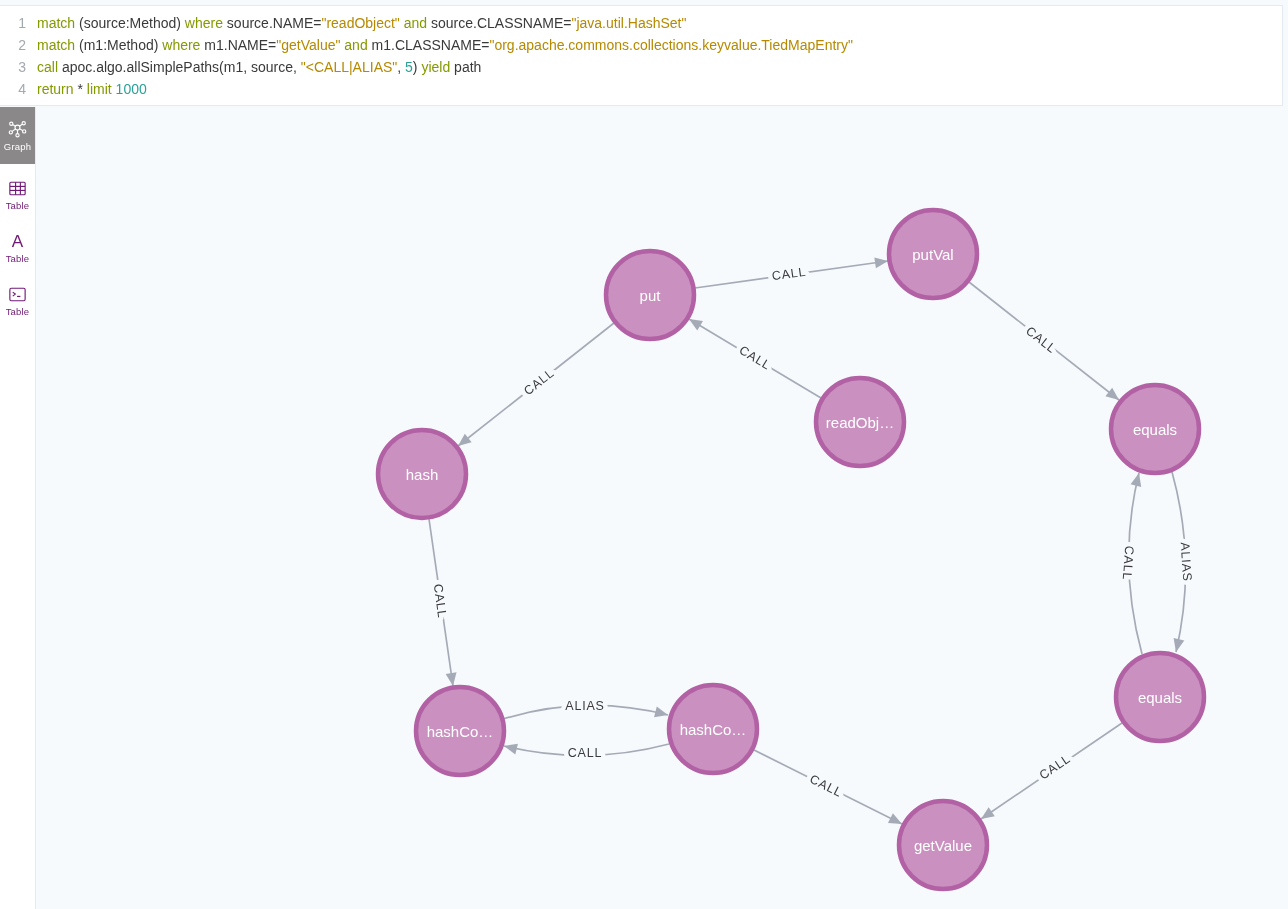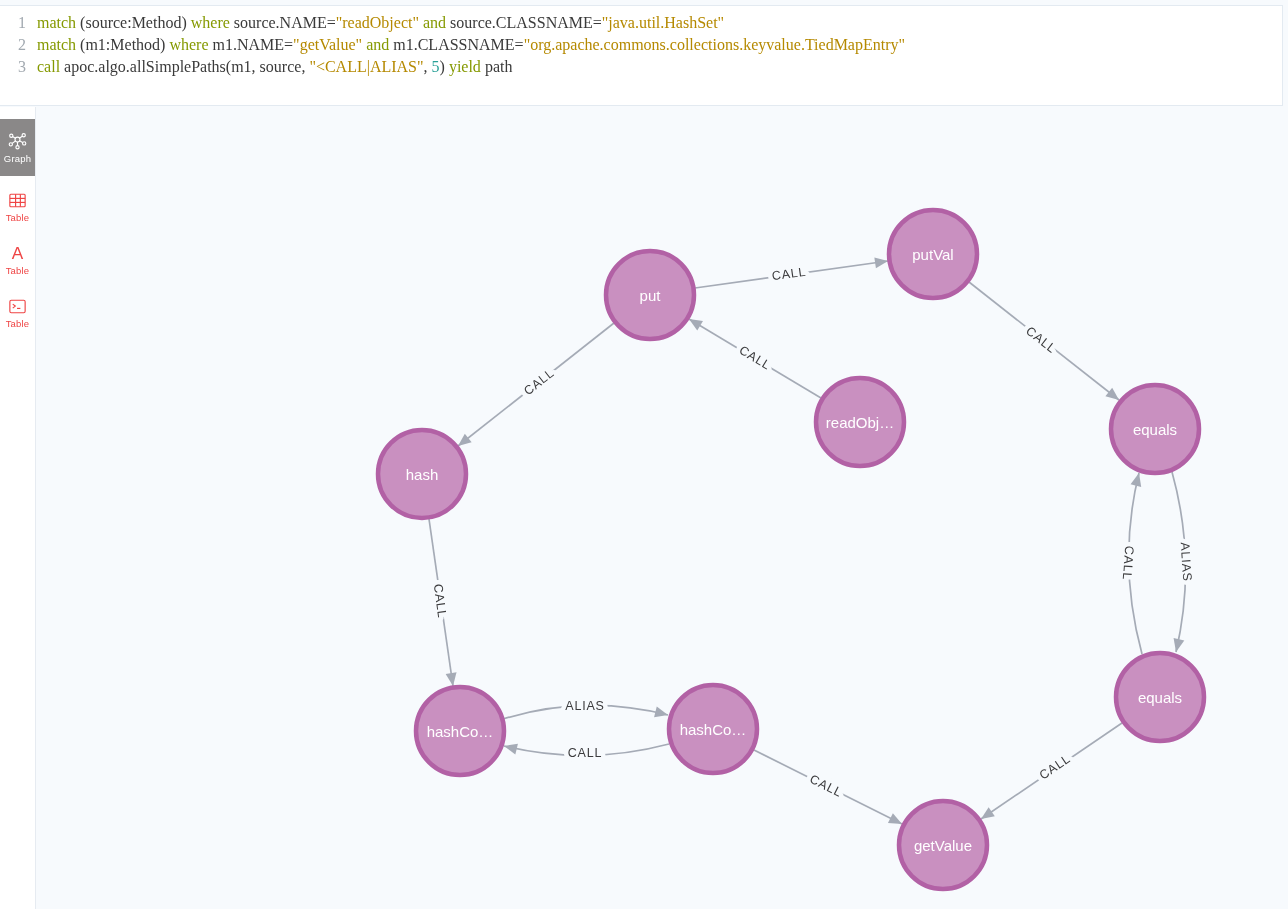--- a/index.html
+++ b/index.html
@@ -6,49 +6,50 @@
   body{
     width:1288px;height:909px;position:relative;overflow:hidden;
     background:#f7fafd;font-family:"Liberation Sans",sans-serif;
   }
   
   .editor{
     position:absolute;left:0;top:5px;width:1283px;height:101px;
     background:#ffffff;border:1px solid #e3eaf1;border-left:none;
     box-sizing:border-box;padding-top:6px;
   }
-  .code-line{height:22px;line-height:22px;font-family:Liberation Serif, serif;
-    font-size:16px;white-space:pre;color:#3a3a3a}
+  .code-line{height:22px;line-height:22px;font-family:Liberation Sans, sans-serif;
+    font-size:14px;white-space:pre;color:#3a3a3a}
   .code-line .ln{display:inline-block;width:26px;text-align:right;margin-right:11px;color:#a2a9b0}
   
   .sidebar{position:absolute;left:0;top:107px;width:35px;bottom:0;background:#ffffff;
     border-right:1px solid #e6ebf1}
   .sidebar-item{width:35px;height:45px;margin-top:8px;display:flex;flex-direction:column;
-    align-items:center;justify-content:center;gap:1px;color:#ef4444;cursor:pointer}
-  .sidebar-item.selected{height:57px;margin-top:12px;background:#8a8888;color:#ffffff}
+    align-items:center;justify-content:center;gap:1px;color:#701a75;cursor:pointer}
+  .sidebar-item.selected{height:57px;margin-top:0;background:#8a8888;color:#ffffff}
   .sidebar-item .icon{width:21px;height:21px;flex:none}
   .sidebar-item .icon-bg{fill:#ffffff}
   .sidebar-item.selected .icon-bg{fill:#8a8888}
   .si-label{font-size:9.5px;letter-spacing:.2px}
   
   .canvas{position:absolute;left:36px;top:107px;width:1252px;height:802px}
   .canvas svg{width:100%;height:100%;display:block}
   .edge-label{font-family:"Liberation Sans",sans-serif;font-size:12.5px;fill:#3b3b3d;
     letter-spacing:.8px;text-anchor:middle;paint-order:stroke;stroke:#f7fafd;
     stroke-width:9px;stroke-linejoin:round}
   .node-label{font-family:"Liberation Sans",sans-serif;font-size:15px;fill:#ffffff;text-anchor:middle}
 </style>
 </head>
 <body>
 
 <div class="editor">
   <div id="editor-lines">
       <div class="code-line"><span class="ln">1</span><span><span style="color: rgb(133, 153, 0);">match</span><span style="color: rgb(58, 58, 58);"> (source:Method) </span><span style="color: rgb(133, 153, 0);">where</span><span style="color: rgb(58, 58, 58);"> source.NAME=</span><span style="color: rgb(181, 137, 0);">"readObject"</span><span style="color: rgb(58, 58, 58);"> </span><span style="color: rgb(133, 153, 0);">and</span><span style="color: rgb(58, 58, 58);"> source.CLASSNAME=</span><span style="color: rgb(181, 137, 0);">"java.util.HashSet"</span></span></div>
       <div class="code-line"><span class="ln">2</span><span><span style="color: rgb(133, 153, 0);">match</span><span style="color: rgb(58, 58, 58);"> (m1:Method) </span><span style="color: rgb(133, 153, 0);">where</span><span style="color: rgb(58, 58, 58);"> m1.NAME=</span><span style="color: rgb(181, 137, 0);">"getValue"</span><span style="color: rgb(58, 58, 58);"> </span><span style="color: rgb(133, 153, 0);">and</span><span style="color: rgb(58, 58, 58);"> m1.CLASSNAME=</span><span style="color: rgb(181, 137, 0);">"org.apache.commons.collections.keyvalue.TiedMapEntry"</span></span></div>
       <div class="code-line"><span class="ln">3</span><span><span style="color: rgb(133, 153, 0);">call</span><span style="color: rgb(58, 58, 58);"> apoc.algo.allSimplePaths(m1, source, </span><span style="color: rgb(181, 137, 0);">"&lt;CALL|ALIAS"</span><span style="color: rgb(58, 58, 58);">, </span><span style="color: rgb(42, 161, 152);">5</span><span style="color: rgb(58, 58, 58);">) </span><span style="color: rgb(133, 153, 0);">yield</span><span style="color: rgb(58, 58, 58);"> path</span></span></div>
+      <div class="code-line"><span class="ln">4</span><span><span style="color: rgb(133, 153, 0);">return</span><span style="color: rgb(58, 58, 58);"> * </span><span style="color: rgb(133, 153, 0);">limit</span><span style="color: rgb(58, 58, 58);"> </span><span style="color: rgb(42, 161, 152);">1000</span></span></div>
     </div>
 </div>
 
 <div class="sidebar">
 
   <div class="sidebar-item selected">
     <svg class="icon" viewBox="0 0 22 22">
       <g stroke="currentColor" stroke-width="1.2" fill="none">
         <line x1="11" y1="9" x2="4.5" y2="5"></line>
           <line x1="11" y1="9" x2="17.5" y2="4.5"></line>

